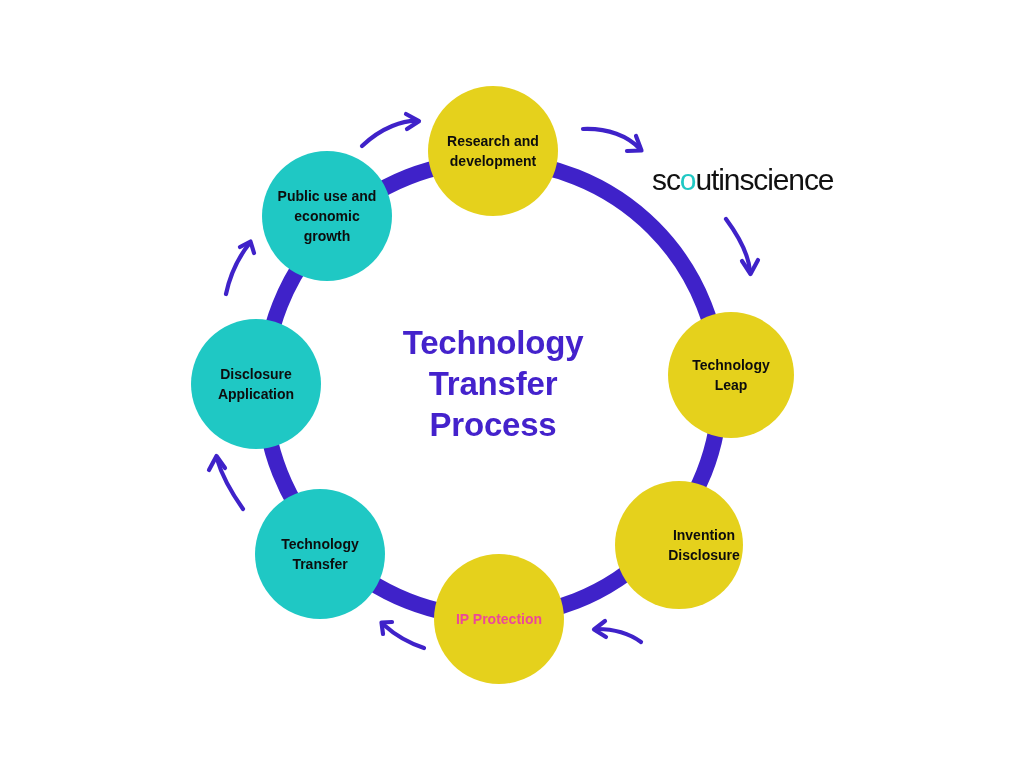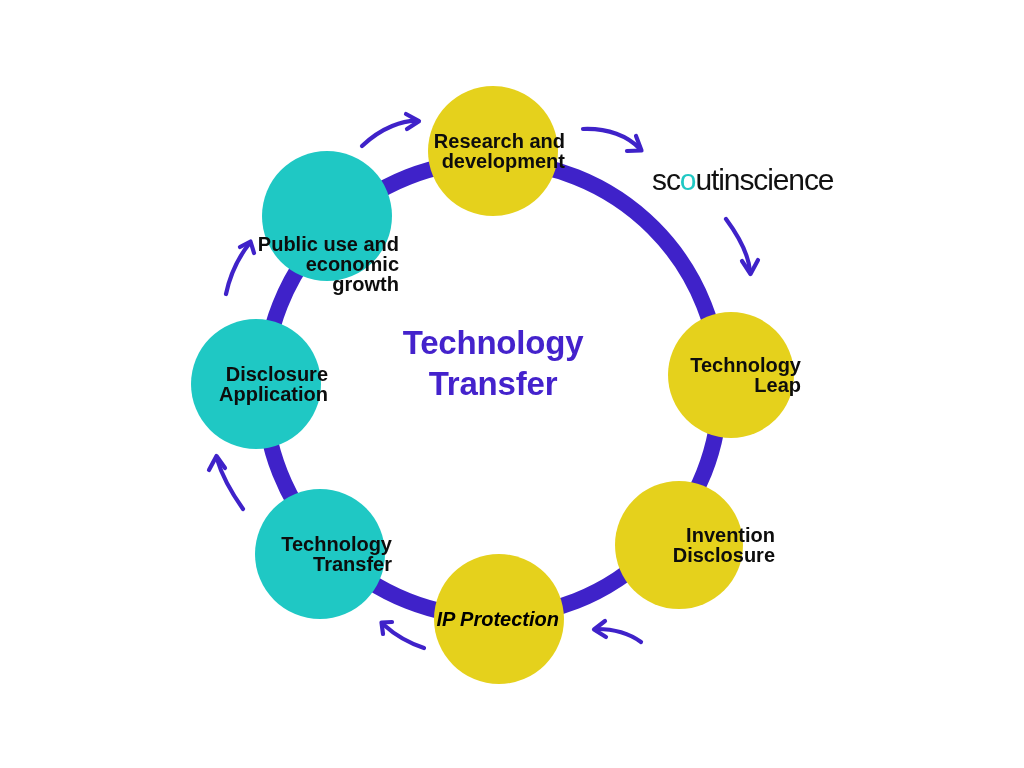--- a/index.html
+++ b/index.html
@@ -40,25 +40,25 @@
     color: #4422cc;
     font-family: "Liberation Sans", sans-serif;
     font-weight: bold;
     font-size: 33px;
     line-height: 41px;
     letter-spacing: -0.2px;
   }
   
   .node-label {
     position: absolute;
-    text-align: right;
+    text-align: center;
     color: #0d0d0d;
     font-family: "Liberation Sans", sans-serif;
     font-weight: bold;
-    font-size: 20px;
+    font-size: 14px;
     line-height: 20px;
     white-space: pre-line;
     transform: translate(-50%, -50%);
     pointer-events: none;
   }
   .node-hit {
     position: absolute;
     border-radius: 50%;
     transform: translate(-50%, -50%);
   }
@@ -144,33 +144,34 @@
       <div class="node-hit" style="left: 493px; top: 151px; width: 130px; height: 130px;"></div>
       <div class="node-label" style="left: 493px; top: 151px; width: 144px; color: rgb(13, 13, 13);">Research and
 development</div>
       <div class="node-hit" style="left: 731px; top: 375px; width: 126px; height: 126px;"></div>
       <div class="node-label" style="left: 731px; top: 375px; width: 140px; color: rgb(13, 13, 13);">Technology
 Leap</div>
       <div class="node-hit" style="left: 679px; top: 545px; width: 128px; height: 128px;"></div>
       <div class="node-label" style="left: 704px; top: 545px; width: 142px; color: rgb(13, 13, 13);">Invention
 Disclosure</div>
       <div class="node-hit" style="left: 499px; top: 619px; width: 130px; height: 130px;"></div>
-      <div class="node-label" style="left: 487px; top: 619px; width: 144px; color: #000000; font-style: italic;">IP Protection</div>
+      <div class="node-label" style="left: 499px; top: 619px; width: 144px; color: #ec4899;">IP Protection</div>
       <div class="node-hit" style="left: 320px; top: 554px; width: 130px; height: 130px;"></div>
       <div class="node-label" style="left: 320px; top: 554px; width: 144px; color: rgb(13, 13, 13);">Technology
 Transfer</div>
       <div class="node-hit" style="left: 256px; top: 384px; width: 130px; height: 130px;"></div>
       <div class="node-label" style="left: 256px; top: 384px; width: 144px; color: rgb(13, 13, 13);">Disclosure
 Application</div>
       <div class="node-hit" style="left: 327px; top: 216px; width: 130px; height: 130px;"></div>
-      <div class="node-label" style="left: 327px; top: 216px; width: 144px; color: rgb(13, 13, 13); margin-top: 48px;">Public use and
+      <div class="node-label" style="left: 327px; top: 216px; width: 144px; color: rgb(13, 13, 13);">Public use and
 economic
 growth</div>
     </div>
 
   <div class="center-title" style="color: rgb(68, 34, 204);">
     <div>Technology</div>
     <div>Transfer</div>
+    <div>Process</div>
   </div>
 
   <div class="logo" style="color: rgb(17, 17, 17);"><span>sc</span><span class="logo-mark" style="color: rgb(31, 200, 196);">o</span><span>utinscience</span></div>
 
 </div>
 
 </body></html>

